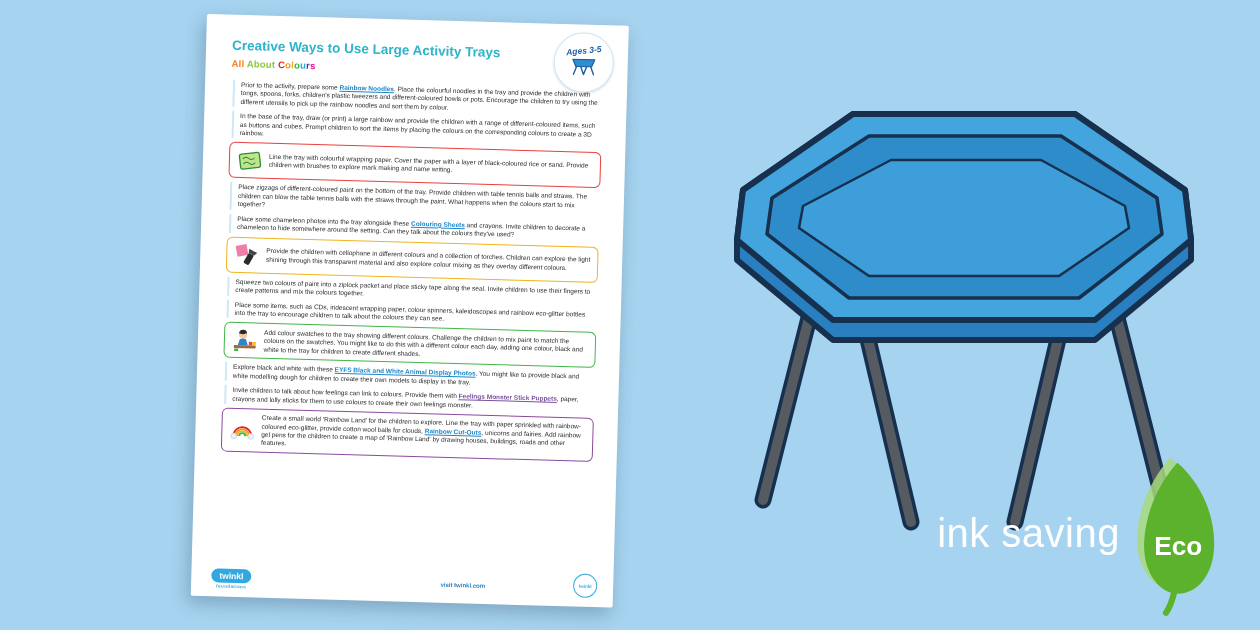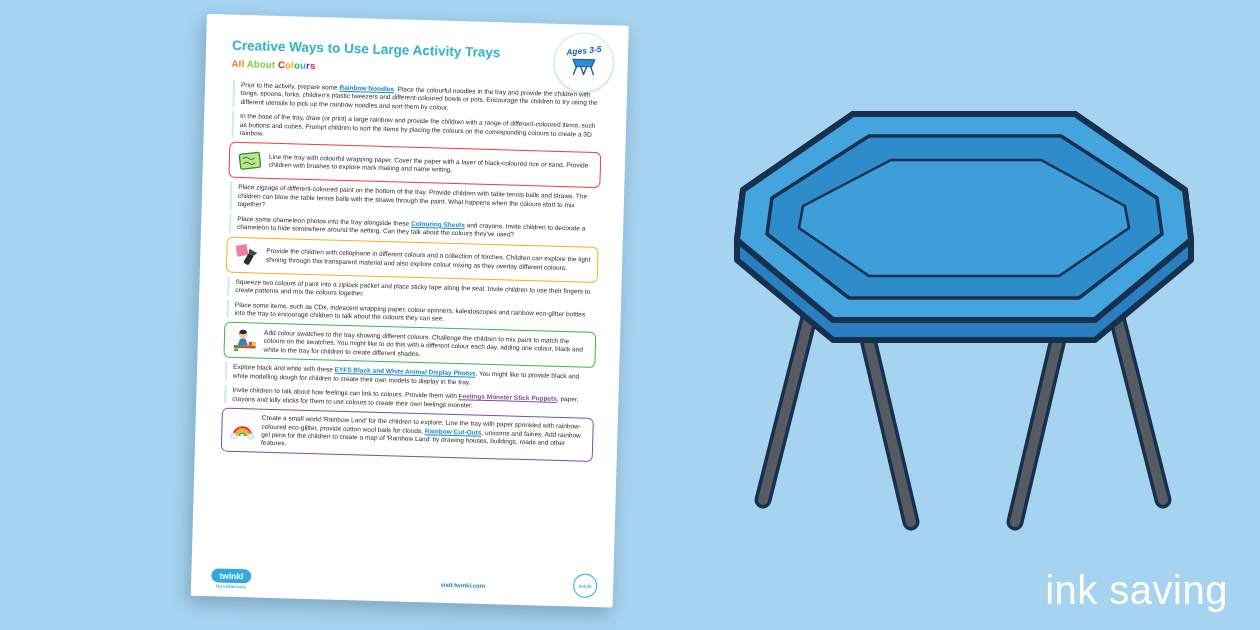--- a/index.html
+++ b/index.html
@@ -186,15 +186,23 @@
         <path d="M34 150 L40 100 L150 24 L372 24 L482 100 L488 150 L488 170 L392 250 L130 250 L34 170 Z" fill="#2a7fc0" stroke="#16304d" stroke-width="6"></path>
         <path d="M150 24 L372 24 L482 100 L488 150 L392 230 L130 230 L34 150 L40 100 Z" fill="#43a4de" stroke="#16304d" stroke-width="6"></path>
         <path d="M166 46 L358 46 L454 108 L459 144 L376 208 L146 208 L64 144 L69 108 Z" fill="#2e8ccb" stroke="#16304d" stroke-width="3.5"></path>
         <path d="M188 70 L338 70 L422 116 L426 138 L356 186 L166 186 L96 138 L100 116 Z" fill="#3d9ed9" stroke="#16304d" stroke-width="2.5"></path>
       </g>
     </svg>
   </div>
 
   <div class="eco-wrap">
     <span class="ink">ink saving</span>
+    <span class="leaf">
+      <svg viewBox="0 0 110 180">
+        <path d="M52 6 C78 28 96 66 94 104 C92 140 70 158 50 156 C30 154 12 130 14 96 C16 60 32 28 52 6 Z" fill="#a8d97d" opacity="0.85" transform="translate(-8,-6)"></path>
+        <path d="M52 6 C78 28 96 66 94 104 C92 140 70 158 50 156 C30 154 12 130 14 96 C16 60 32 28 52 6 Z" fill="#5cb22d"></path>
+        <path d="M48 156 C46 164 44 171 39 178" stroke="#5cb22d" stroke-width="7" stroke-linecap="round" fill="none"></path>
+        <text x="53" y="112" text-anchor="middle" font-size="30" font-weight="bold" fill="#ffffff" font-family="Liberation Sans, sans-serif">Eco</text>
+      </svg>
+    </span>
   </div>
 
 </div>
 
 </body></html>

